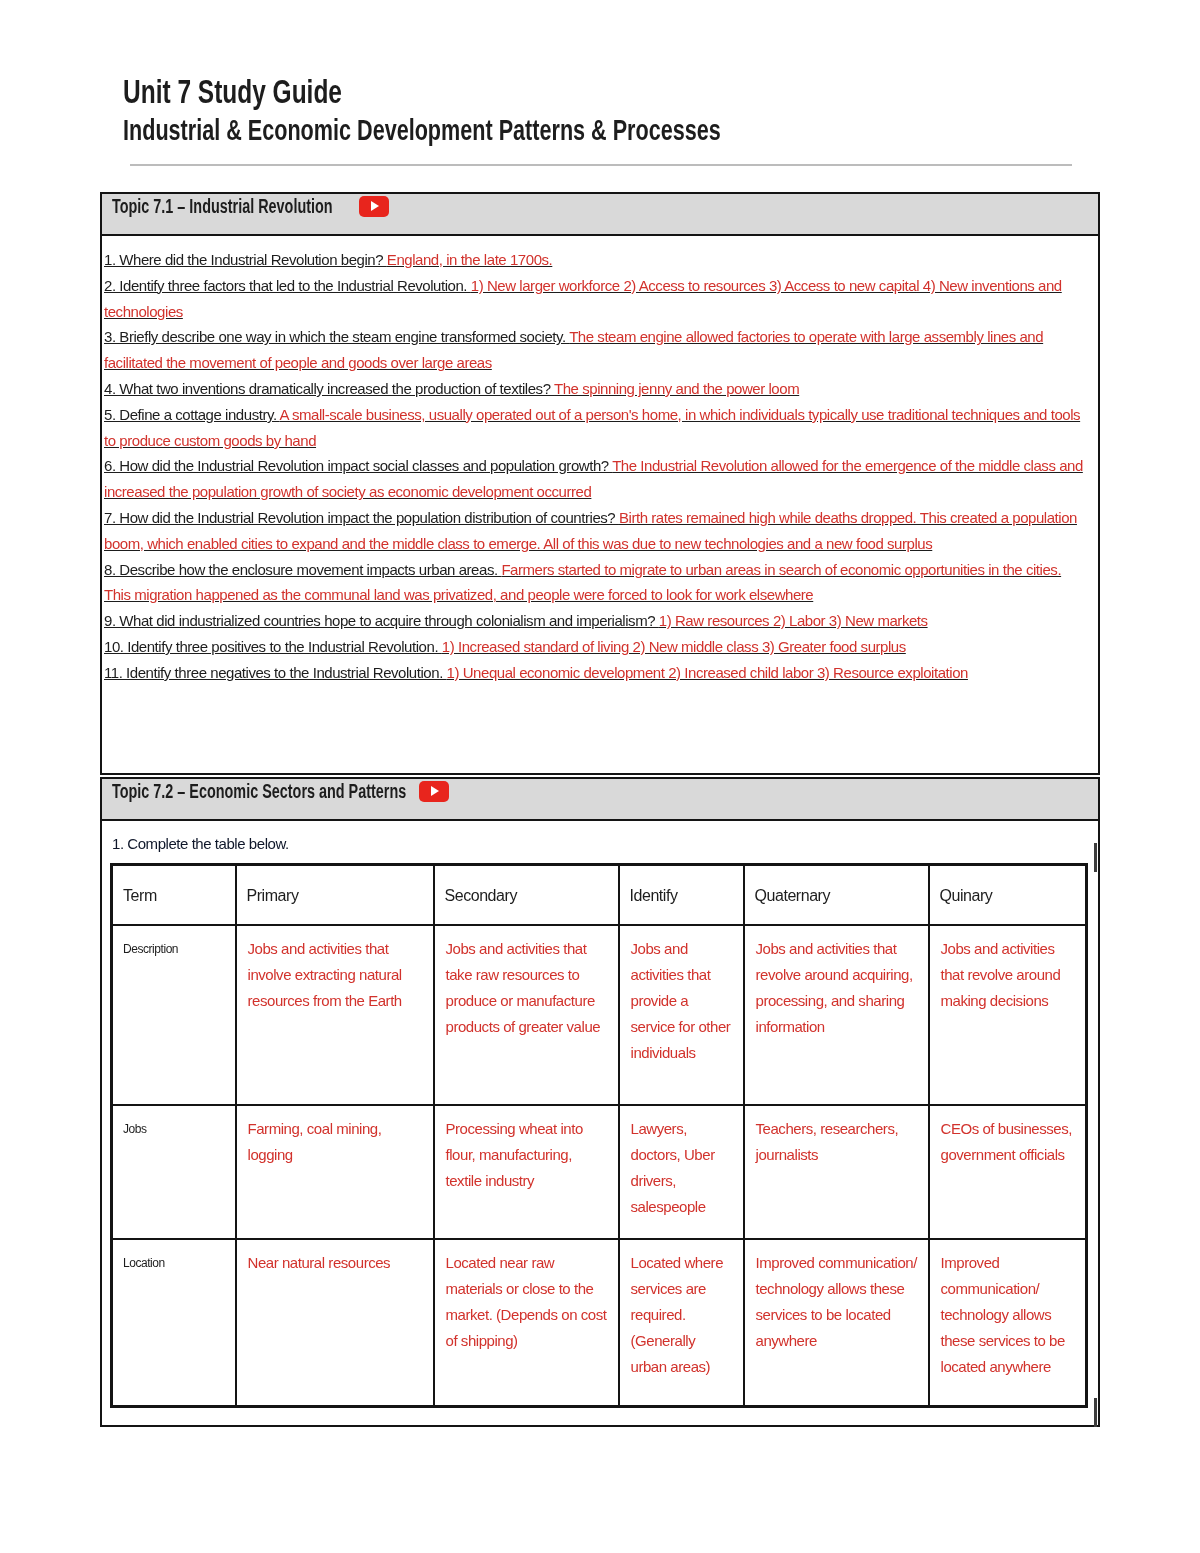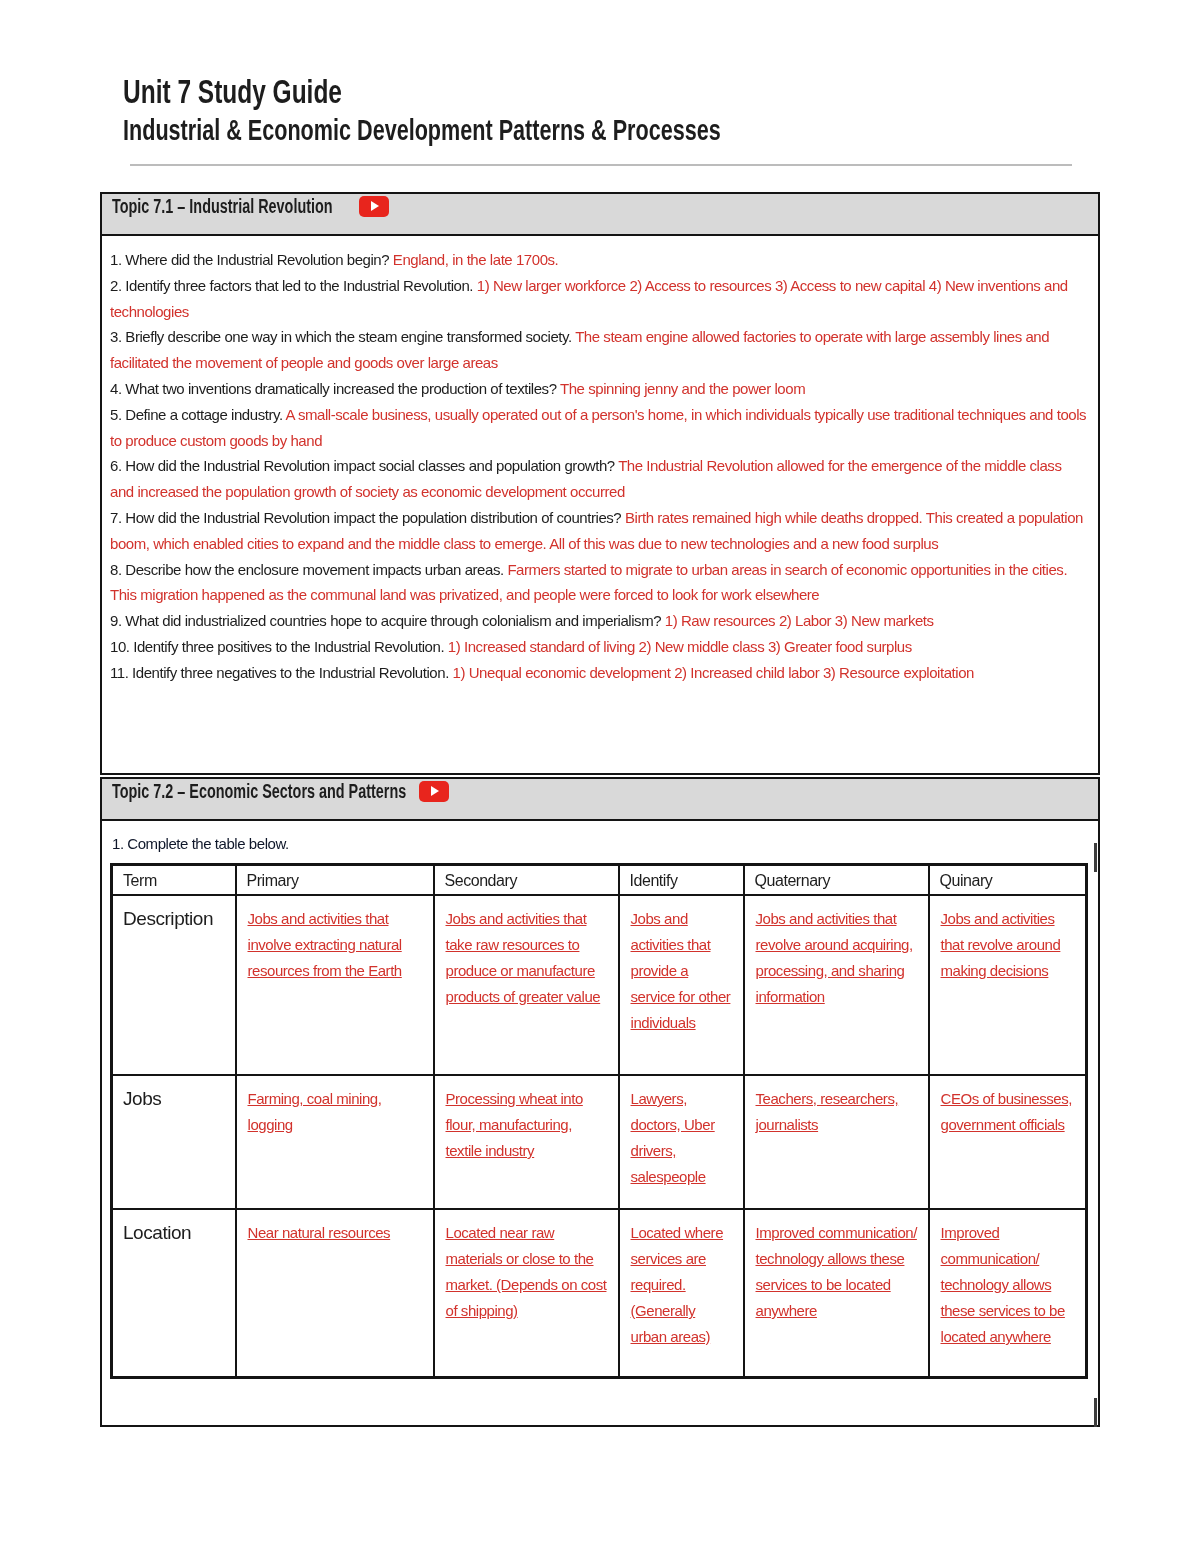--- a/index.html
+++ b/index.html
@@ -26,38 +26,38 @@
   .hwrap.w71 { width:247px; }
   .hwrap.w72 { width:307px; }
   .sec-heading { font-size:20px; }
 
   .yt { flex:0 0 auto; width:30px; height:21px; border-radius:5px; background:var(--yt,#e8251d);
         display:flex; align-items:center; justify-content:center; cursor:pointer; }
   .yt-play { width:0; height:0; border-top:5px solid transparent; border-bottom:5px solid transparent;
              border-left:8px solid #ffffff; margin-left:2px; }
 
   .sec-body { box-sizing:border-box; border:2px solid #141414; border-top:none; background:#fff; }
-  .body1 { min-height:539px; padding:11px 10px 8px 8px; }
+  .body1 { min-height:539px; padding:11px 10px 8px 2px;text-decoration:underline; }
   .body2 { min-height:606px; padding:6px 8px 8px 8px; }
 
   .qa { margin:0; font-size:15px; line-height:25.8px; letter-spacing:-0.45px; }
   .qa .q { color:#1d1d1d; }
   .qa .a { color:var(--red,#d2322c); }
 
   .intro { margin:0; padding:5px 0 7px 2px; font-size:15px; letter-spacing:-0.45px; line-height:24px; color:#0f172a; }
 
   table.sectors { border-collapse:collapse; table-layout:fixed; width:977px; border:3px solid #141414; }
   .sectors th, .sectors td {
     border:2px solid #141414; vertical-align:top; text-align:left; font-weight:400;
     font-size:15px; letter-spacing:-0.45px; line-height:26px; box-sizing:border-box;
   }
-  .sectors thead tr { height:30px; }
+  .sectors thead tr { height:60px; }
   .sectors thead th { vertical-align:middle; padding:2px 8px 0 10px; font-size:16px; }
-  .sectors tbody th.rowlab { padding:10px 8px 0 10px; font-size:19px; }
-  .sectors td.ans { padding:10px 8px 18px 11px; color:var(--red,#d2322c);text-decoration:underline; }
+  .sectors tbody th.rowlab { padding:10px 8px 0 10px; font-size:12px; }
+  .sectors td.ans { padding:10px 8px 18px 11px; color:var(--red,#d2322c); }
   tr.r0 { height:180px; } tr.r1 { height:130px; } tr.r2 { height:168px; }
 
   .caret { position:absolute; width:3px; height:29px; background:#3d3d3d; }
   .caret.c1 { left:1094px; top:843px; }
   .caret.c2 { left:1094px; top:1398px; }
 </style>
 </head>
 <body>
 
 <div class="page">

